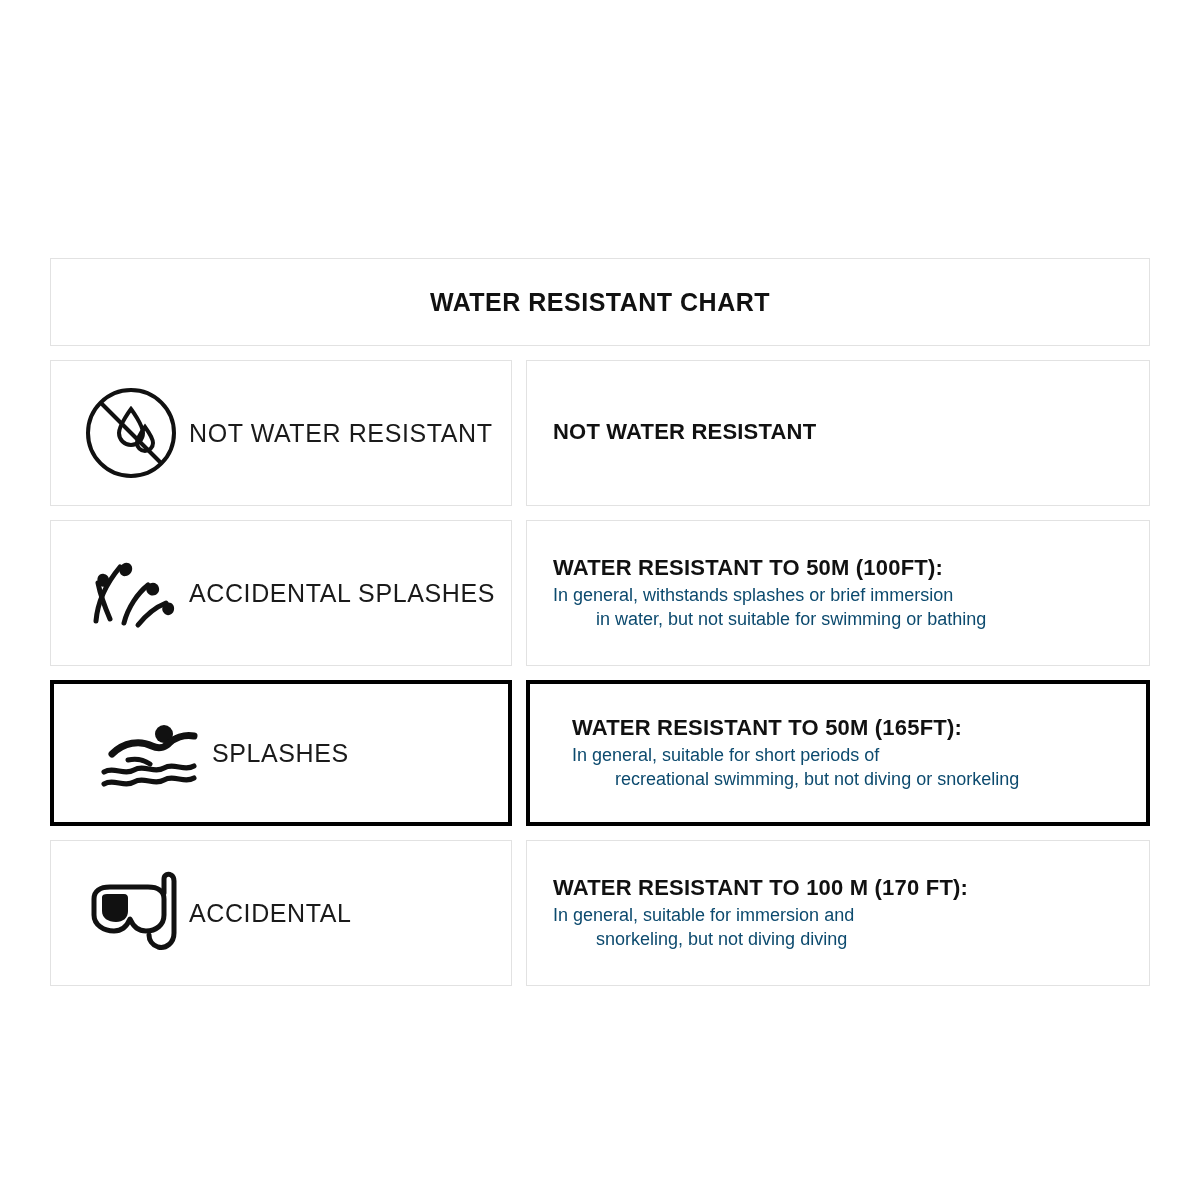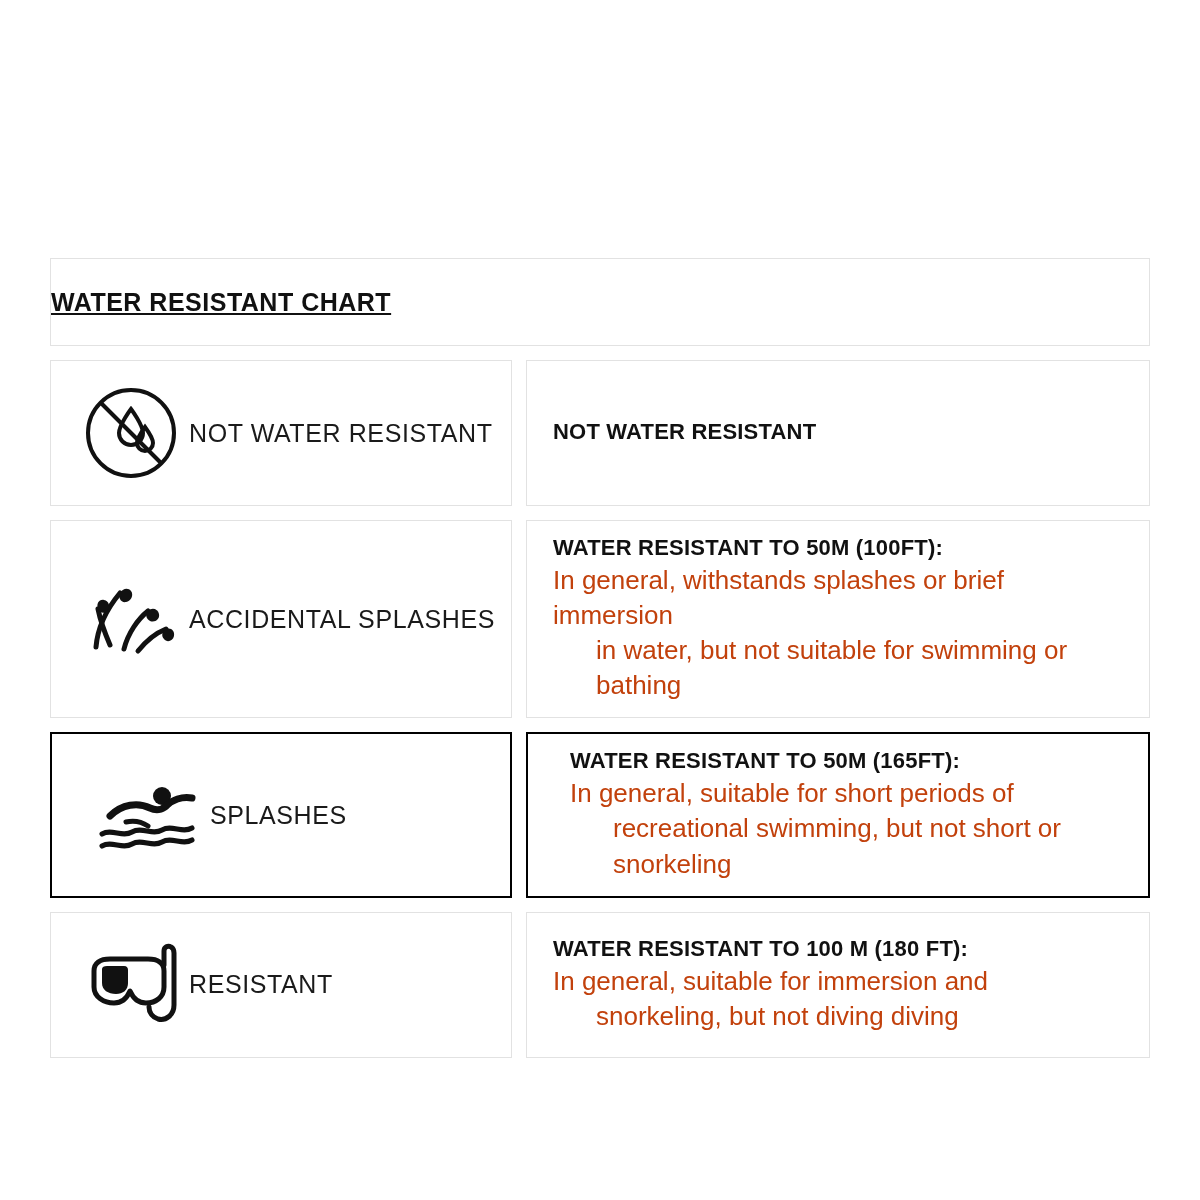--- a/index.html
+++ b/index.html
@@ -22,23 +22,23 @@
     top: 258px;
     width: 1100px;
   }
 
   
   .chart-header {
     border: 1px solid #e2e2e2;
     height: 88px;
     display: flex;
     align-items: center;
+    justify-content: center;
     box-sizing: border-box;
     background: #fff;
-    text-decoration: underline;
   }
   .chart-header .title {
     font-weight: bold;
     font-size: 25px;
     letter-spacing: 0.5px;
     color: #111;
   }
 
   
   .row {
@@ -63,21 +63,21 @@
     background: #fff;
     display: flex;
     flex-direction: column;
     justify-content: center;
     padding: 14px 26px;
     min-height: 146px;
   }
 
   .row.highlight .cell-left,
   .row.highlight .cell-right {
-    border: 2px solid #000000;
+    border: 4px solid #000000;
     padding-left: 42px;
   }
 
   .icon-box {
     width: 116px;
     min-width: 116px;
     height: 110px;
     display: flex;
     align-items: center;
     justify-content: center;
@@ -94,23 +94,23 @@
   }
 
   .rating {
     font-weight: bold;
     font-size: 22px;
     letter-spacing: 0.2px;
     color: #111;
     margin-bottom: 2px;
   }
   .desc {
-    font-size: 26px;
+    font-size: 18px;
     line-height: 1.35;
-    color: #c2410c;
+    color: #0c4a6e;
   }
   .desc .l2 { display: block; margin-left: 43px; }
 </style>
 </head>
 <body>
 
 <div class="chart-wrap">
 
   <div class="chart-header">
     <div class="title">WATER RESISTANT CHART</div>
@@ -173,38 +173,38 @@
           <path d="M6 58 C16 52 26 62 36 56 C46 50 56 60 66 54 C76 48 86 58 96 52"></path>
           <path d="M6 70 C16 64 26 74 36 68 C46 62 56 72 66 66 C76 60 86 70 96 64"></path>
         </svg>
       </div>
       <div class="label">SPLASHES</div>
     </div>
     <div class="cell-right">
       <div class="rating">WATER RESISTANT TO 50M (165FT):</div>
       <div class="desc">
         <span>In general, suitable for short periods of</span>
-        <span class="l2">recreational swimming, but not short or snorkeling</span>
+        <span class="l2">recreational swimming, but not diving or snorkeling</span>
       </div>
     </div>
   </div>
 
   <div class="row">
     <div class="cell-left">
       <div class="icon-box">
         <svg width="110" height="100" viewBox="0 0 110 100" fill="none" stroke="#111" stroke-width="5" stroke-linecap="round" stroke-linejoin="round">
           <path d="M18 36 C18 28 24 24 34 24 L72 24 C82 24 88 28 88 36 L88 52 C88 62 80 68 70 68 C62 68 57 63 54 56 C51 63 46 68 38 68 C28 68 18 62 18 52 Z"></path>
           <path d="M26 34 C26 32 28 31 31 31 L48 31 C51 31 52 33 52 35 L52 48 C52 55 47 59 40 59 C32 59 26 55 26 48 Z" fill="#111" stroke="none"></path>
           <path d="M88 30 L88 16 C88 12 92 10 95 12 C97 13 98 15 98 18 L98 70 C98 80 90 86 82 84 C76 82 73 77 73 72"></path>
         </svg>
       </div>
-      <div class="label">RESISTANT</div>
-    </div>
-    <div class="cell-right">
-      <div class="rating">WATER RESISTANT TO 100 M (180 FT):</div>
+      <div class="label">ACCIDENTAL</div>
+    </div>
+    <div class="cell-right">
+      <div class="rating">WATER RESISTANT TO 100 M (170 FT):</div>
       <div class="desc">
         <span>In general, suitable for immersion and</span>
         <span class="l2">snorkeling, but not diving diving</span>
       </div>
     </div>
   </div>
 
 </div>
 
 </body></html>

